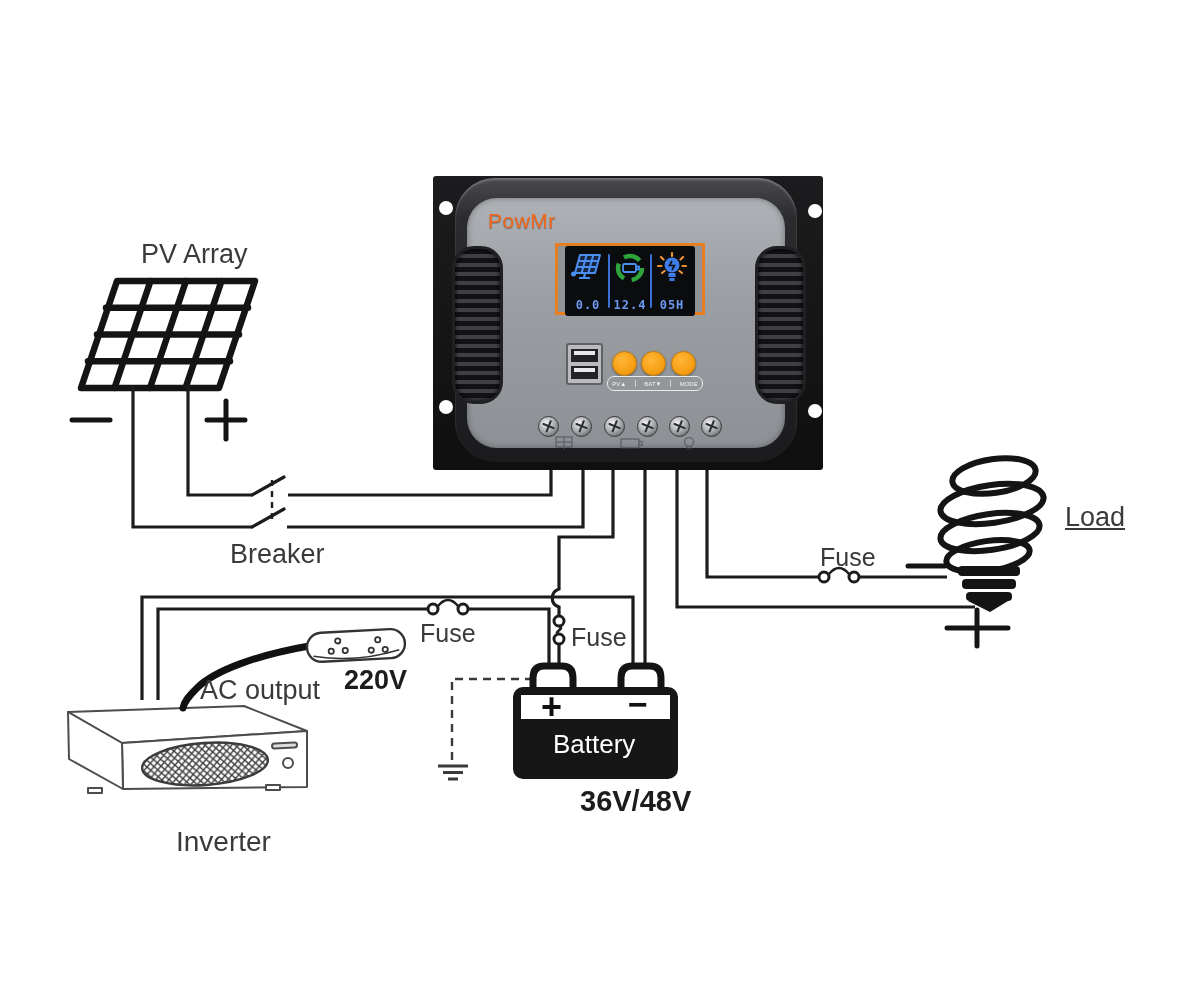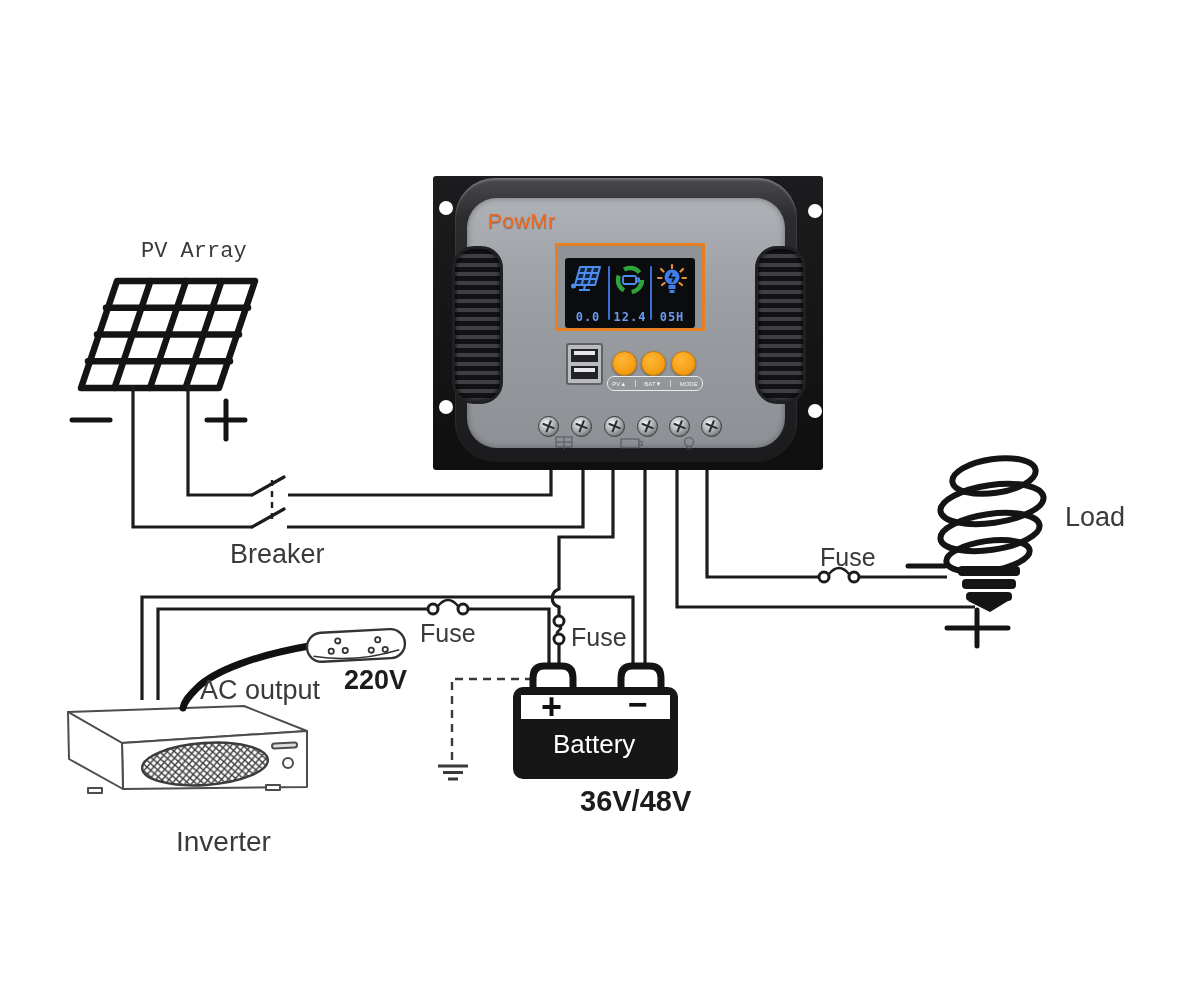--- a/index.html
+++ b/index.html
@@ -20,23 +20,23 @@
         box-shadow:inset 0 2px 2px rgba(255,255,255,.25);}
   .panel{position:absolute;left:467px;top:198px;width:318px;height:250px;border-radius:30px;
          background:linear-gradient(180deg,#aeb1b5 0%,#9b9ea3 40%,#8d9095 100%);
          box-shadow:inset 0 0 6px rgba(0,0,0,.35);}
   .vent{position:absolute;width:45px;height:152px;top:246px;border-radius:22px;
         background:repeating-linear-gradient(180deg,#121214 0 5px,#3f3f44 5px 9px);
         box-shadow:inset 0 0 4px #000;border:3px solid #202023;}
   .vent.left{left:452px;} .vent.right{left:755px;}
   .logo{position:absolute;left:488px;top:209px;font-size:21px;font-weight:normal;
         color:#f4691e;letter-spacing:.5px;text-shadow:0 1px 1px rgba(0,0,0,.4);}
-  .lcd-frame{position:absolute;left:555px;top:243px;width:150px;height:88px;
+  .lcd-frame{position:absolute;left:555px;top:243px;width:150px;height:72px;
              border:3px solid #e87e22;background:#8f9296;box-sizing:border-box;
-             display:flex;align-items:flex-end;justify-content:center;}
+             display:flex;align-items:flex-start;justify-content:center;}
   .lcd{width:130px;height:70px;background:#0b0c0e;border-radius:3px;display:flex;
        align-items:stretch;justify-content:space-between;padding:4px 3px;box-sizing:border-box;}
   .lcd .sep{width:2px;background:#3b6fd8;margin:4px 0;border-radius:1px;}
   .cell{flex:1;display:flex;flex-direction:column;align-items:center;justify-content:space-between;padding:1px 0;}
   .lcd-val{color:#6d9af0;font-family:"DejaVu Sans Mono",monospace;font-weight:bold;
            font-size:12px;letter-spacing:1px;line-height:12px;}
   .usb{position:absolute;left:566px;top:343px;width:37px;height:42px;background:#b9bbbe;
        border:2px solid #5f6164;border-radius:3px;box-sizing:border-box;
        display:flex;flex-direction:column;justify-content:space-evenly;align-items:center;}
   .port{width:27px;height:13px;background:#232327;position:relative;}
@@ -178,29 +178,29 @@
         <circle cx="338" cy="640" r="2.6"></circle>
           <circle cx="331" cy="650" r="2.6"></circle>
           <circle cx="345" cy="650" r="2.6"></circle>
         <circle cx="378" cy="641" r="2.6"></circle>
           <circle cx="371" cy="651" r="2.6"></circle>
           <circle cx="385" cy="651" r="2.6"></circle>
       </g>
     </g>
   </svg>
 
-  <div class="label" style="left:141px;top:239px;font-size:22px;font-family:Liberation Mono, monospace;">PV Array</div>
+  <div class="label" style="left:141px;top:239px;font-size:27px;">PV Array</div>
   <div class="label" style="left:230px;top:539px;font-size:27px;">Breaker</div>
   <div class="label" style="left:420px;top:619px;font-size:25px;">Fuse</div>
   <div class="label" style="left:571px;top:623px;font-size:25px;">Fuse</div>
   <div class="label" style="left:820px;top:543px;font-size:25px;">Fuse</div>
   <div class="label bold" style="left:344px;top:665px;font-size:27px;text-align:center;">220V</div>
   <div class="label" style="left:200px;top:675px;font-size:27px;">AC output</div>
   <div class="label" style="left:176px;top:794px;font-size:28px;margin-top:32px;">Inverter</div>
-  <div class="label" style="left:1065px;top:502px;font-size:27px;">Load</div>
+  <div class="label" style="left:1065px;top:502px;font-size:27px;text-decoration:underline;">Load</div>
 
   <div class="label batt-text" style="left:541px;top:686px;font-size:36px;font-weight:bold;color:#111;">+</div>
   <div class="label batt-text" style="left:628px;top:685px;font-size:34px;font-weight:bold;color:#111;">−</div>
   <div class="label batt-text" style="left:553px;top:729px;font-size:26px;font-weight:normal;color:#fff;">Battery</div>
   <div class="label bold" style="left:536px;top:785px;font-size:29px;margin-left:44px;">36V/48V</div>
 
   <div class="controller">
     <div class="plate"></div>
     <div class="hole" style="left:439px;top:201px;"></div>
     <div class="hole" style="left:439px;top:400px;"></div>

